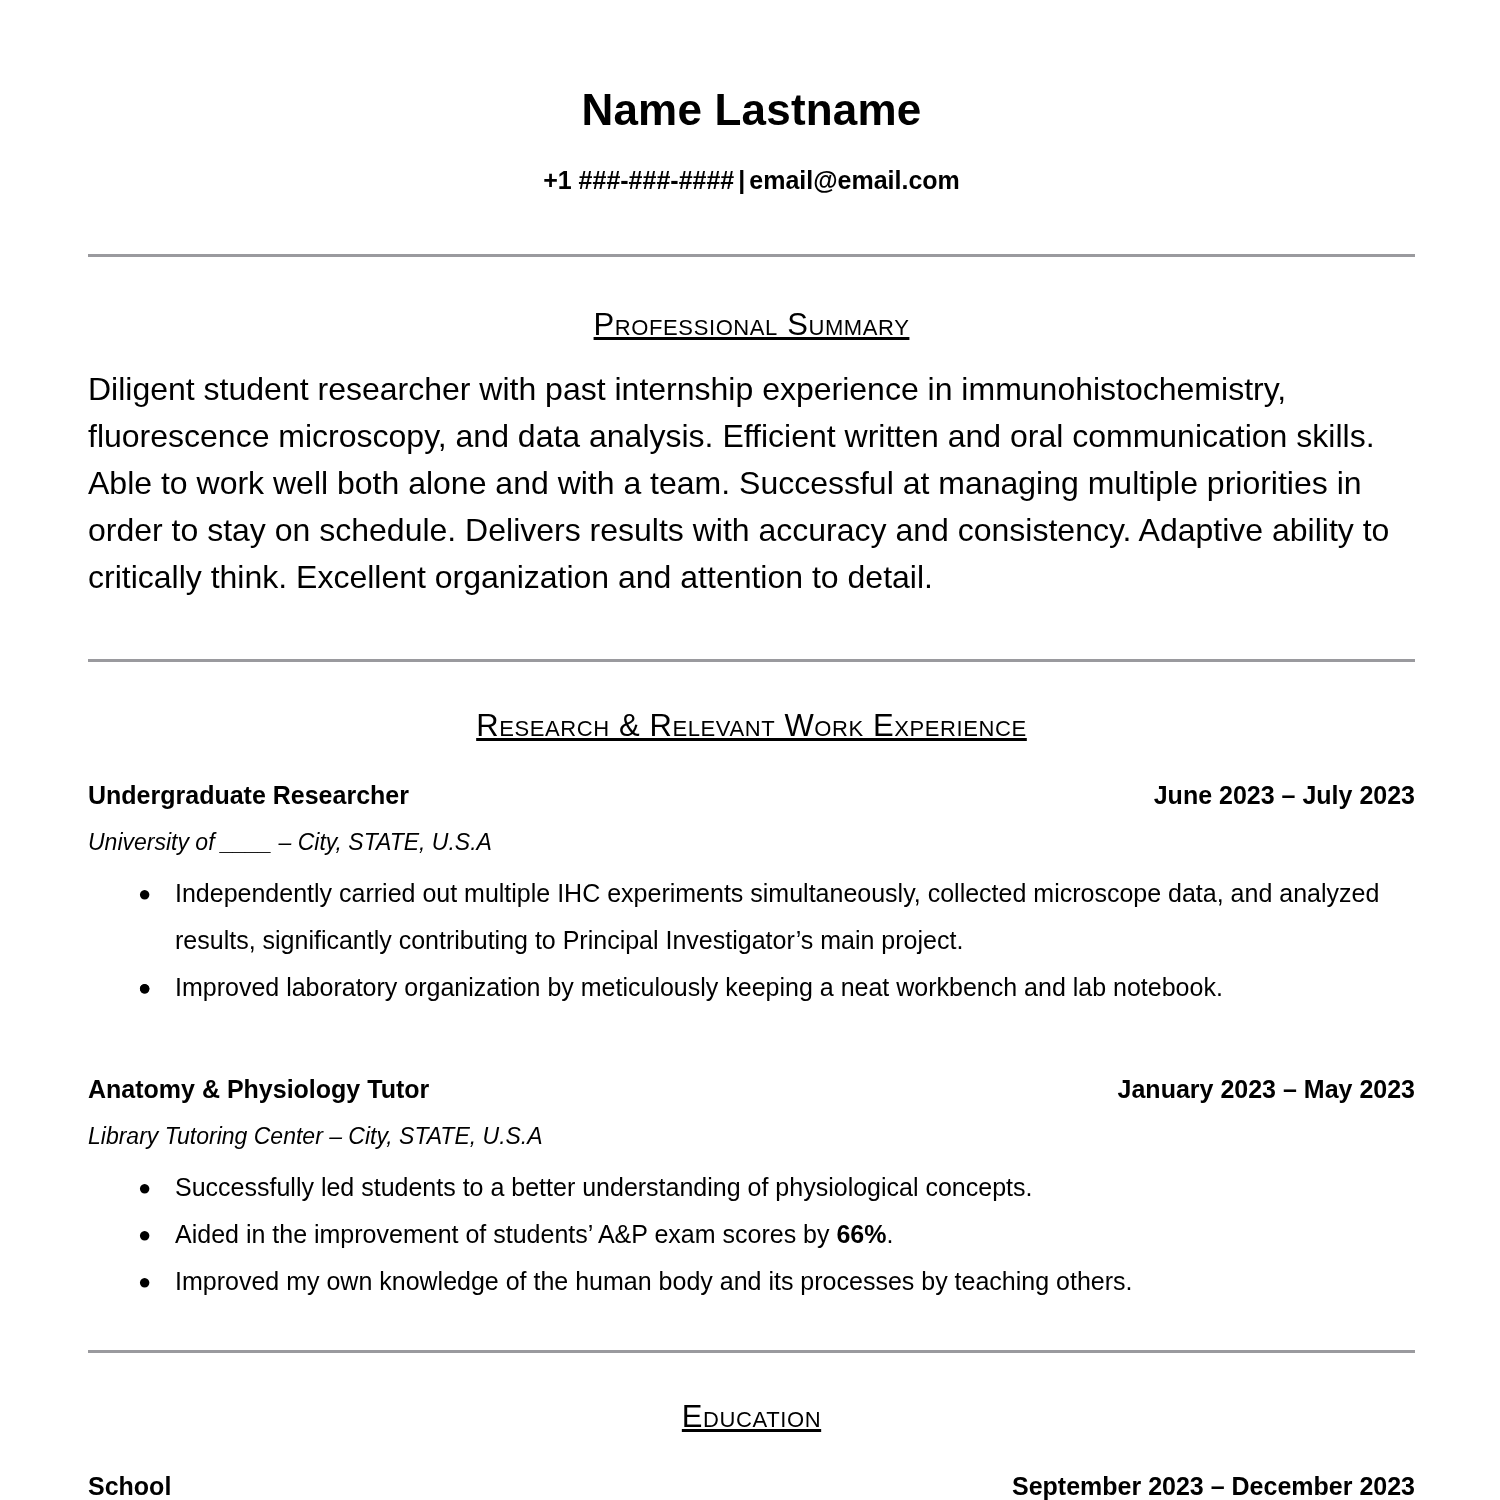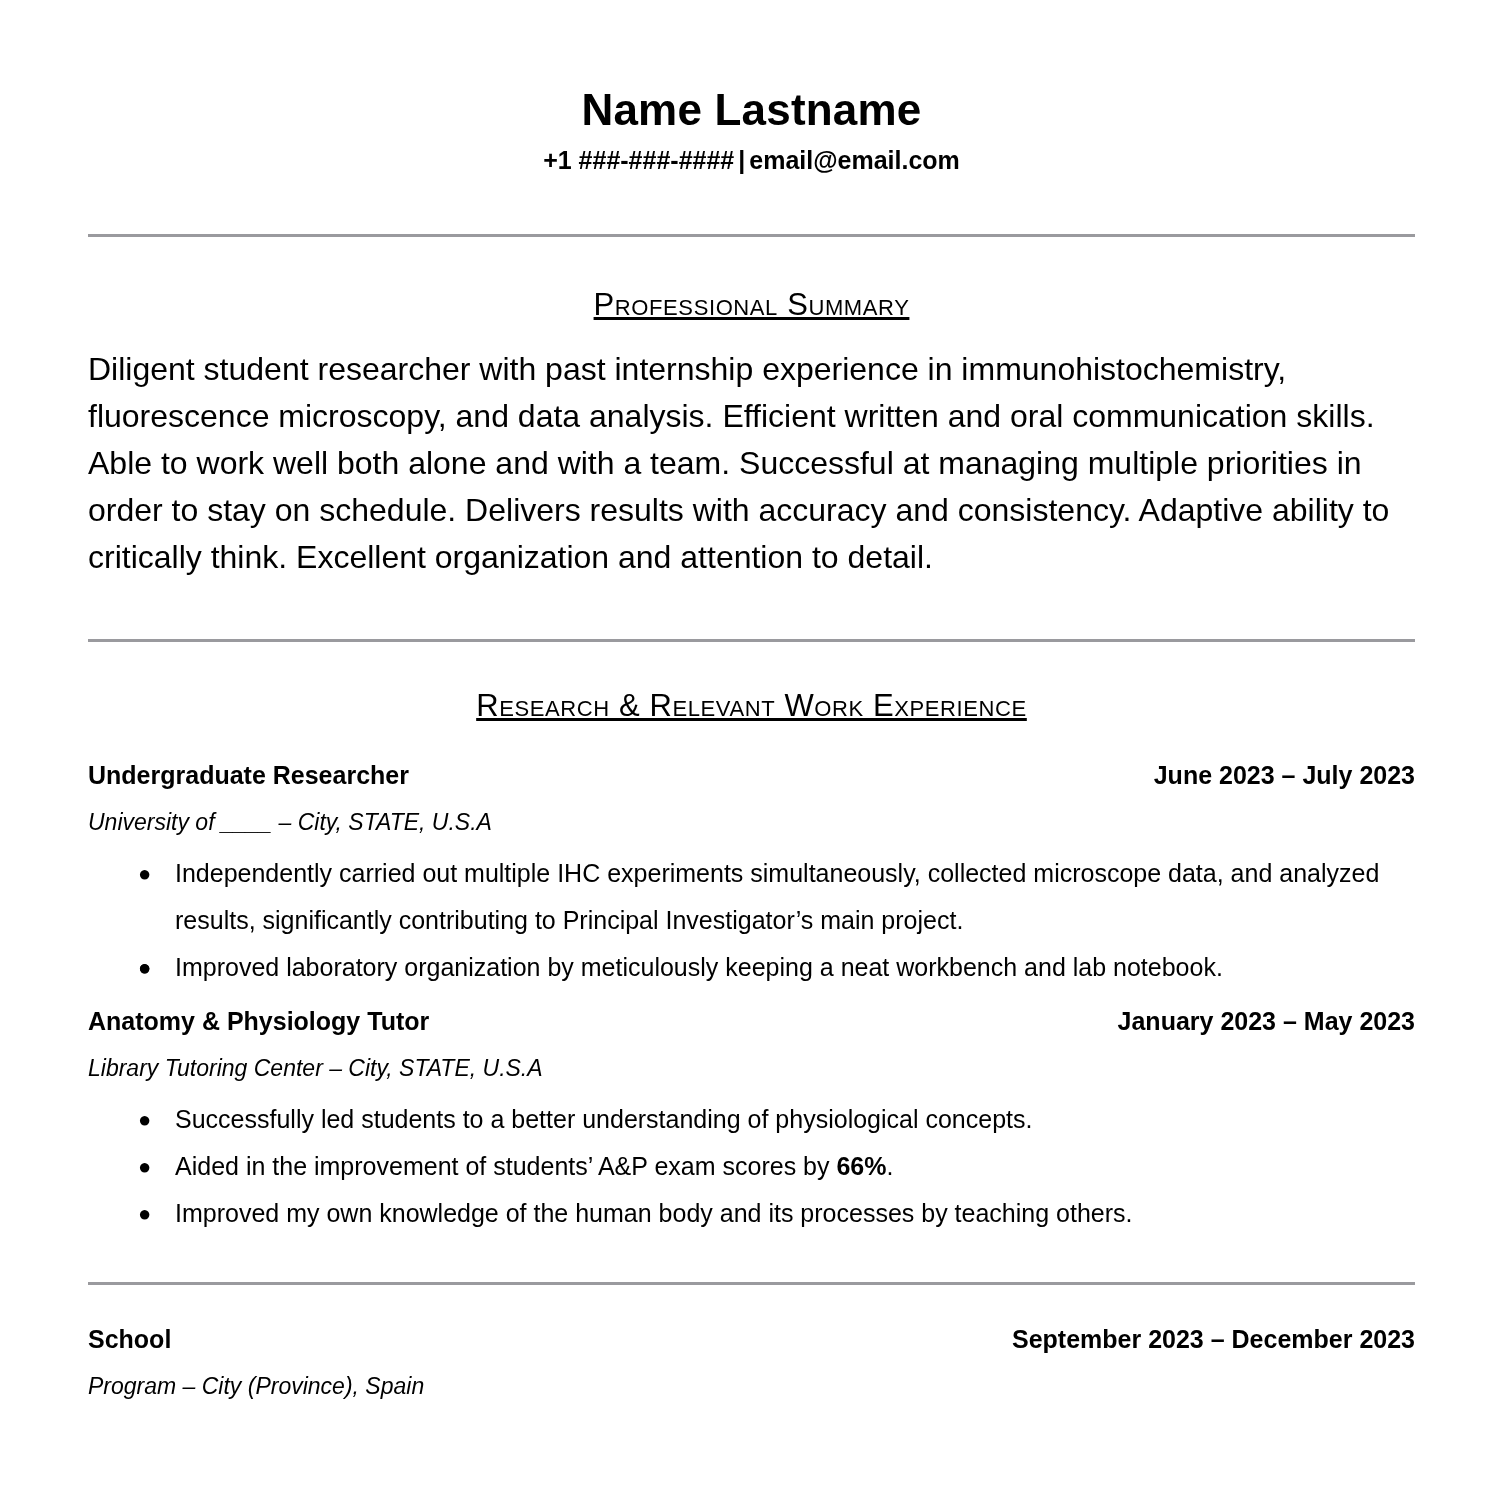--- a/index.html
+++ b/index.html
@@ -32,21 +32,21 @@
     font-size: 44px;
     font-weight: bold;
     letter-spacing: 0.2px;
     margin-top: 88px;
     line-height: 1.0;
   }
   .contact {
     text-align: center;
     font-size: 25px;
     font-weight: bold;
-    margin-top: 16px;
+    margin-top: 36px;
     line-height: 1.0;
   }
   .contact .sep {
     font-weight: bold;
     padding: 0 4px;
   }
 
   
   .rule {
     height: 3px;
@@ -77,21 +77,21 @@
     font-size: 32px;
     line-height: 47px;
     margin-top: 26px;
     width: 1327px;
     text-align: left;
   }
 
   
   .entry { margin-top: 0; }
   .entry.first { margin-top: 42px; }
-  .entry.next  { margin-top: 18px; }
+  .entry.next  { margin-top: 66px; }
 
   .entry-head {
     display: flex;
     justify-content: space-between;
     align-items: baseline;
     font-size: 25px;
     font-weight: bold;
     line-height: 1.0;
   }
   .entry-role { white-space: pre; }
@@ -186,20 +186,21 @@
         </li>
         <li>
           <span class="dot">●</span>
           <span>Improved my own knowledge of the human body and its processes by teaching others.</span>
         </li>
       </ul>
     </div>
 
     <div class="rule r3"></div>
 
+    <div class="section-title s3">Education</div>
 
     <div class="entry first">
       <div class="entry-head">
         <span class="entry-role">School</span>
         <span class="entry-dates">September 2023 – December 2023</span>
       </div>
       <div class="entry-sub">Program – City (Province), Spain</div>
 
     </div>
 

